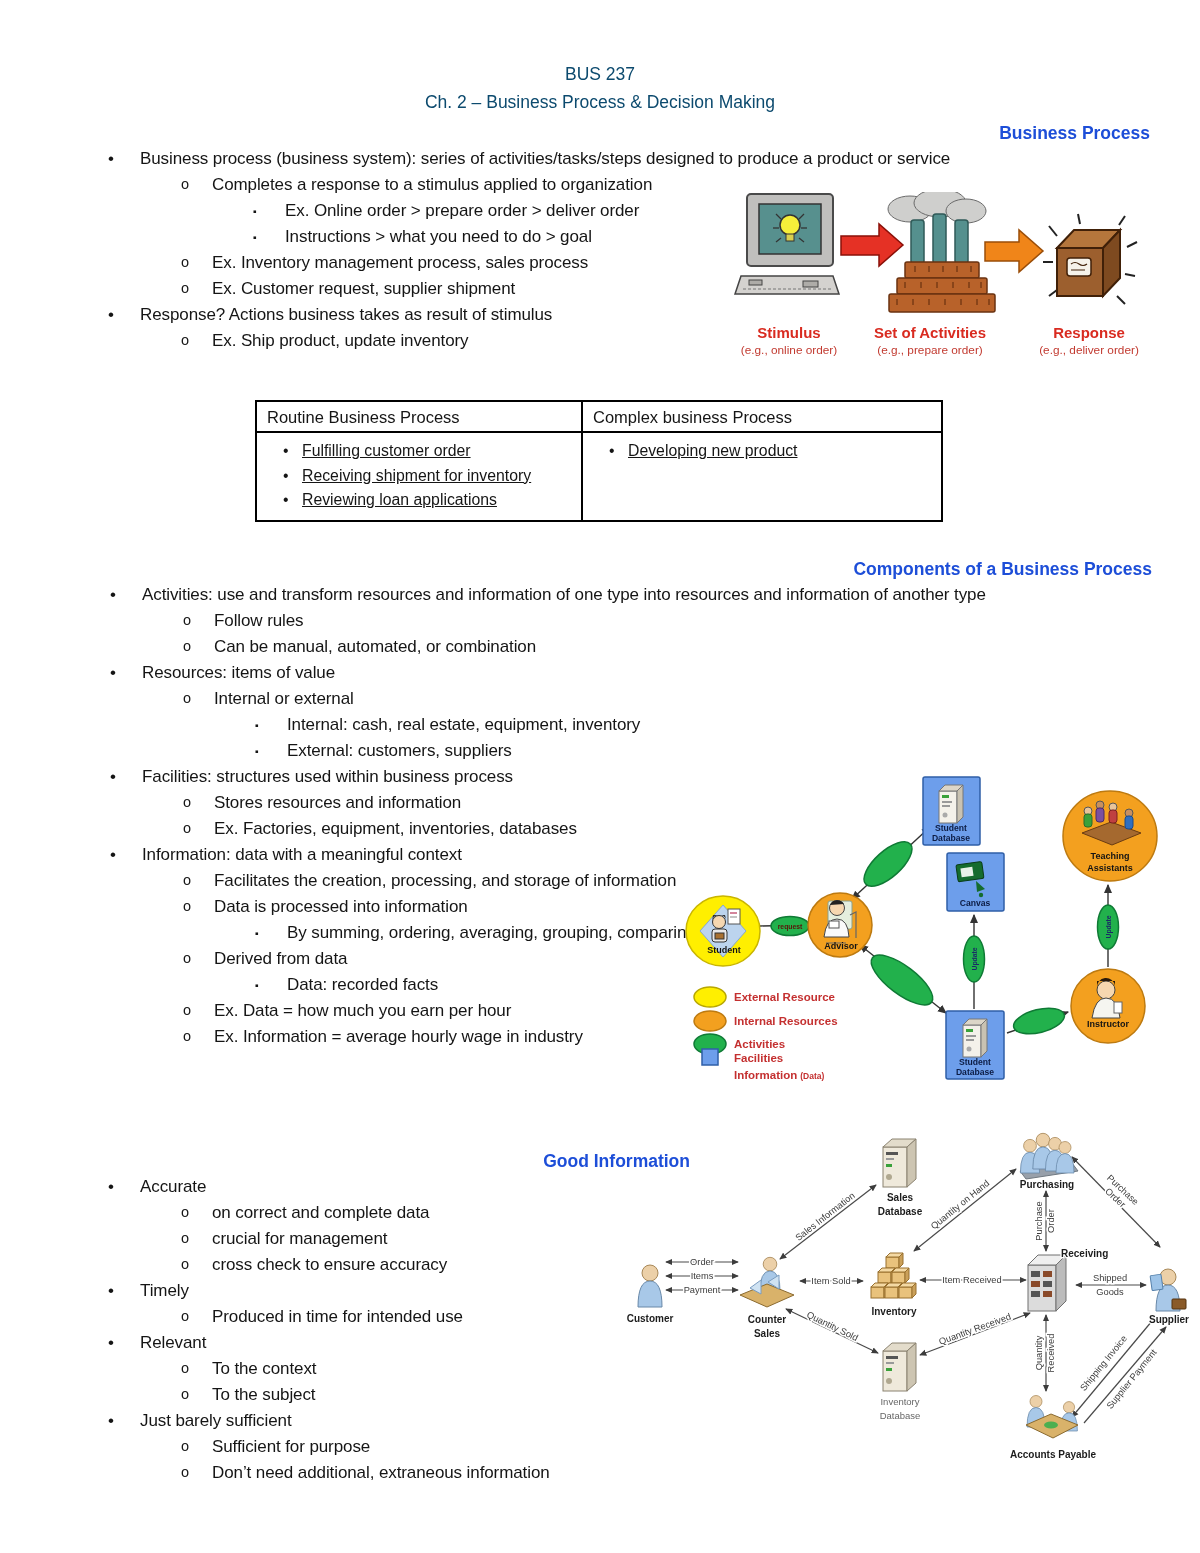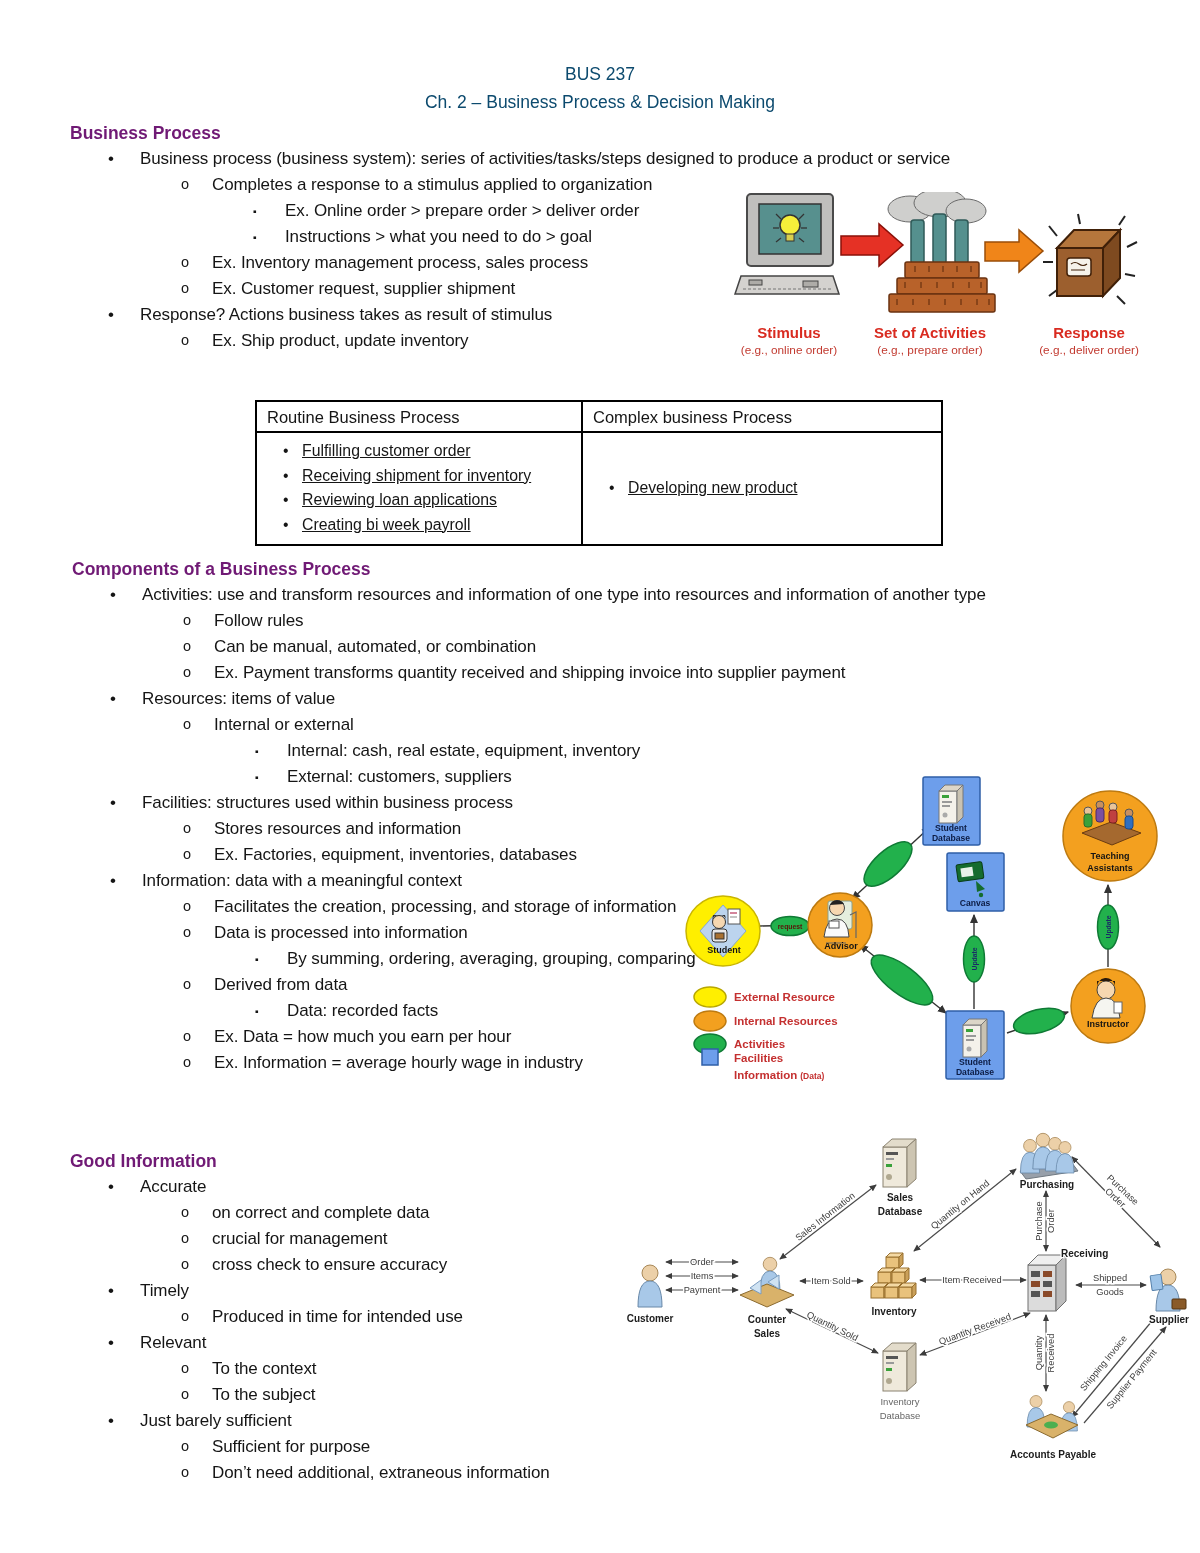--- a/index.html
+++ b/index.html
@@ -3,34 +3,34 @@
 <meta charset="utf-8">
 <style>
   html,body{margin:0;padding:0;}
   body{width:1200px;height:1553px;position:relative;background:#ffffff;
        font-family:"Liberation Sans","DejaVu Sans",sans-serif;color:#151515;overflow:hidden;}
   .abs{position:absolute;}
   
   #doc-header{top:60px;left:0;width:1200px;text-align:center;color:#0c4a6e;
               font-size:17.5px;line-height:28px;}
   
-  .section h2{font-size:17.5px;font-weight:700;line-height:26px;margin:0;color:#701a75;}
+  .section h2{font-size:17.5px;font-weight:700;line-height:26px;margin:0;color:#1d4ed8;text-align:right;}
   ul.notes{list-style:none;margin:0;padding:0;font-size:17px;line-height:26px;}
   ul.notes li{position:relative;letter-spacing:-0.1px;}
   li.l1{padding-left:70px;}
   li.l1::before{content:"•";position:absolute;left:38px;top:0;}
   li.l2{padding-left:142px;}
   li.l2::before{content:"o";position:absolute;left:111px;top:-1px;font-size:14.5px;}
   li.l3{padding-left:215px;}
   li.l3::before{content:"▪";position:absolute;left:183px;top:0;font-size:10.5px;}
   .w1{max-width:582px;}
   .w2{max-width:598px;}
   
   #process-table{left:255px;top:400px;width:688px;border:2.2px solid #000;background:#fff;box-sizing:border-box;}
-  .trow{display:flex;align-items:center;}
+  .trow{display:flex;}
   .thead{border-bottom:2.2px solid #000;}
   .tcol1{width:326px;border-right:2.2px solid #000;box-sizing:border-box;}
   .tcol2{flex:1;box-sizing:border-box;}
   .th{font-size:16.5px;line-height:22px;padding:4px 0 3px 10px;}
   ul.cellnotes{list-style:none;margin:6px 0 7px 0;padding:0;font-size:15.8px;line-height:24.5px;}
   ul.cellnotes li{position:relative;padding-left:45px;text-decoration:underline;}
   ul.cellnotes li::before{content:"•";position:absolute;left:26px;}
   
   svg{font-family:"Liberation Sans","DejaVu Sans",sans-serif;}
   .sl{font-size:15px;font-weight:700;fill:#d92b20;}
@@ -158,38 +158,36 @@
   <div class="trow thead">
     <div class="tcol1 th">Routine Business Process</div>
     <div class="tcol2 th">Complex business Process</div>
   </div>
   <div class="trow">
     <div class="tcol1">
       <ul class="cellnotes">
         <li><span>Fulfilling customer order</span></li>
         <li><span>Receiving shipment for inventory</span></li>
         <li><span>Reviewing loan applications</span></li>
-        <li><span>Creating bi week payroll</span></li>
       </ul>
     </div>
     <div class="tcol2">
       <ul class="cellnotes">
         <li><span>Developing new product</span></li>
       </ul>
     </div>
   </div>
 </div>
 
 <div class="abs section" style="top:556px;left:72px;width:1080px;">
   <h2>Components of a Business Process</h2>
   <ul class="notes">
     <li class="l1"><span>Activities: use and transform resources and information of one type into resources and information of another type</span></li>
     <li class="l2"><span>Follow rules</span></li>
     <li class="l2"><span>Can be manual, automated, or combination</span></li>
-    <li class="l2"><span>Ex. Payment transforms quantity received and shipping invoice into supplier payment</span></li>
     <li class="l1"><span>Resources: items of value</span></li>
     <li class="l2"><span>Internal or external</span></li>
     <li class="l3"><span>Internal: cash, real estate, equipment, inventory</span></li>
     <li class="l3"><span>External: customers, suppliers</span></li>
     <li class="l1"><span>Facilities: structures used within business process</span></li>
     <li class="l2"><span>Stores resources and information</span></li>
     <li class="l2"><span>Ex. Factories, equipment, inventories, databases</span></li>
     <li class="l1"><span>Information: data with a meaningful context</span></li>
     <li class="l2 w1"><span>Facilitates the creation, processing, and storage of information</span></li>
     <li class="l2"><span>Data is processed into information</span></li>

